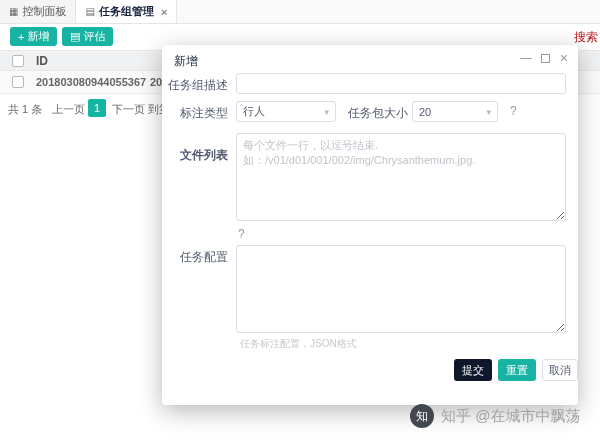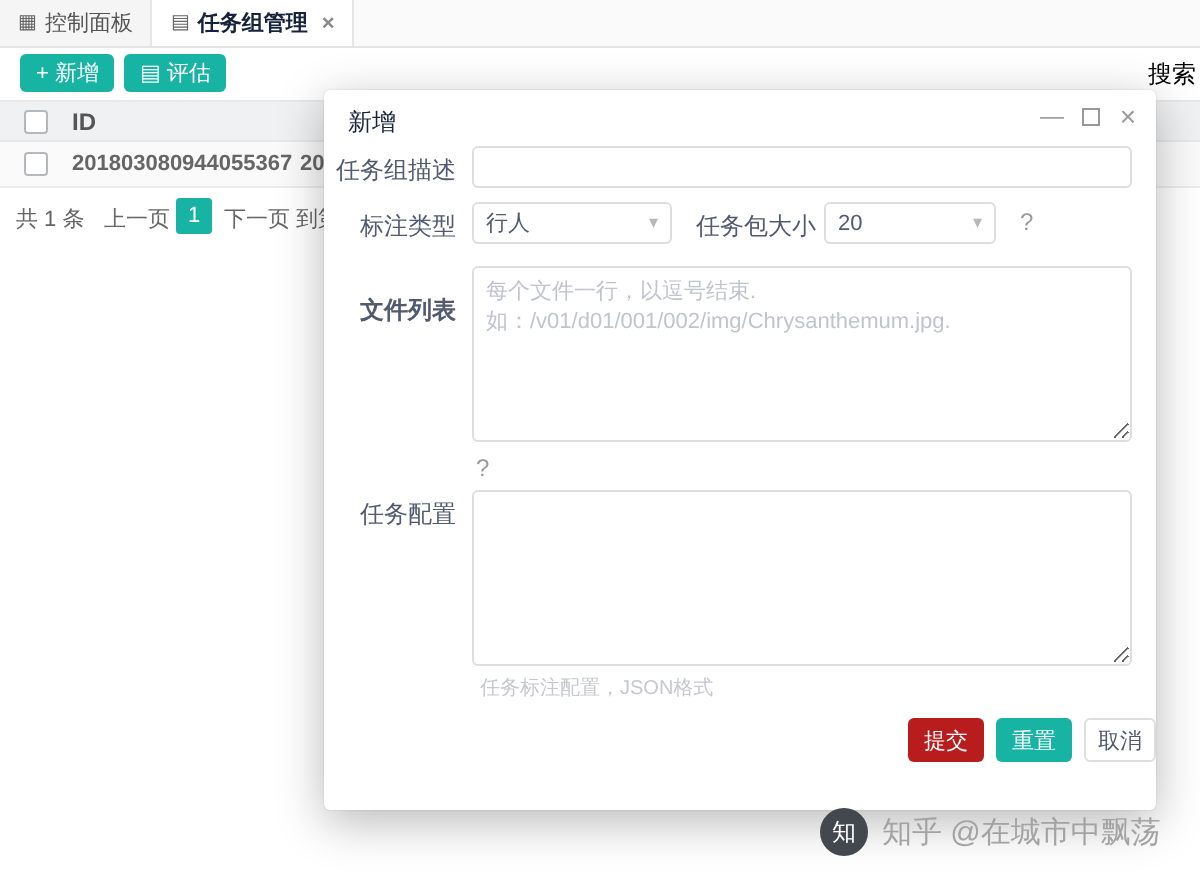--- a/index.html
+++ b/index.html
@@ -13,21 +13,21 @@
   .tabbar { position:absolute; top:0; left:0; right:0; height:24px; background:#fafafa; border-bottom:1px solid #e4e4e4; display:flex; }
   .tab { display:flex; align-items:center; gap:4px; padding:0 9px; border-right:1px solid #e6e6e6; font-size:11px; color:#555; cursor:pointer; background:#f5f5f5; }
   .tab.active { background:#fff; color:#17233d; font-weight:bold; }
   .tab .t-icon { font-size:10px; color:#666; }
   .tab .t-close { font-size:11px; color:#888; margin-left:3px; }
   
   .toolbar { position:absolute; top:24px; left:0; right:0; height:24px; background:#fff; }
   .btn-teal { display:inline-flex; align-items:center; gap:3px; height:19px; padding:0 8px; background:#17b3a3; color:#fff; border:none; border-radius:3px; font-size:11px; cursor:pointer; font-family:inherit; }
   .btn-add { position:absolute; left:10px; top:3px; }
   .btn-eval { position:absolute; left:62px; top:3px; }
-  .search-frag { position:absolute; top:5px; left:574px; color:#000000; font-size:12px; white-space:nowrap; }
+  .search-frag { position:absolute; top:5px; left:574px; color:#b91c1c; font-size:12px; white-space:nowrap; }
   
   .thead { position:absolute; top:50px; left:0; right:0; height:21px; background:#f0f1f2; border-top:1px solid #e8e8e8; border-bottom:1px solid #e8e8e8; }
   .trow  { position:absolute; top:71px; left:0; right:0; height:23px; background:#fafafa; border-bottom:1px solid #ececec; }
   .cbx { position:absolute; width:12px; height:12px; background:#fff; border:1px solid #b5b8bd; border-radius:2px; cursor:pointer; }
   .hdr-id { position:absolute; left:36px; top:3px; color:#555; font-weight:bold; font-size:12px; }
   .cell { position:absolute; font-size:11px; color:#666; white-space:nowrap;font-weight:bold; }
   
   .pager { position:absolute; top:98px; left:0; height:20px; font-size:11px; color:#666; }
   .pg-total { position:absolute; left:8px; top:4px; white-space:nowrap; }
   .pg-prev  { position:absolute; left:52px; top:4px; cursor:pointer; white-space:nowrap; }
@@ -42,21 +42,21 @@
   .m-close { position:absolute; right:10px; top:5px; color:#999; font-size:14px; cursor:pointer; }
   .f-label { position:absolute; width:62px; text-align:right; font-size:12px; color:#515a6e; }
   .ipt { position:absolute; height:21px; border:1px solid #dcdee2; border-radius:3px; background:#fff; font-family:inherit; font-size:11px; color:#515a6e; padding:0 6px; outline:none; }
   .sel { position:absolute; height:21px; border:1px solid #dcdee2; border-radius:3px; background:#fff; display:flex; align-items:center; padding:0 6px; cursor:pointer; font-size:11px; color:#515a6e; }
   .sel .caret { margin-left:auto; color:#b5b8bd; font-size:9px; }
   .ta { position:absolute; border:1px solid #dcdee2; border-radius:3px; background:#fff; font-family:inherit; font-size:11px; color:#515a6e; padding:4px 6px; outline:none; resize:both; }
   .ta::placeholder, .ipt::placeholder { color:#c0c4cc; }
   .q { position:absolute; color:#999; font-size:12px; }
   .hint { position:absolute; left:78px; top:292px; color:#c5c8ce; font-size:10px; }
   .m-btn { position:absolute; top:314px; height:22px; border-radius:3px; font-size:11px; border:none; cursor:pointer; font-family:inherit; }
-  .b-submit { left:292px; width:38px; background:#b91c1c; color:#fff; }
+  .b-submit { left:292px; width:38px; background:#0f172a; color:#fff; }
   .b-reset  { left:336px; width:38px; background:#17b3a3; color:#fff; }
   .b-cancel { left:380px; width:36px; background:#fff; color:#515a6e; border:1px solid #dcdee2; }
   
   .wm { position:absolute; left:410px; top:404px; display:flex; align-items:center; gap:7px; z-index:20; }
   .wm-logo { width:24px; height:24px; border-radius:50%; background:#43474e; color:#fff; font-size:12px; display:flex; align-items:center; justify-content:center; }
   .wm-text { font-size:15px; color:#a3a3a3; white-space:nowrap; }
 </style>
 </head>
 <body>
 

